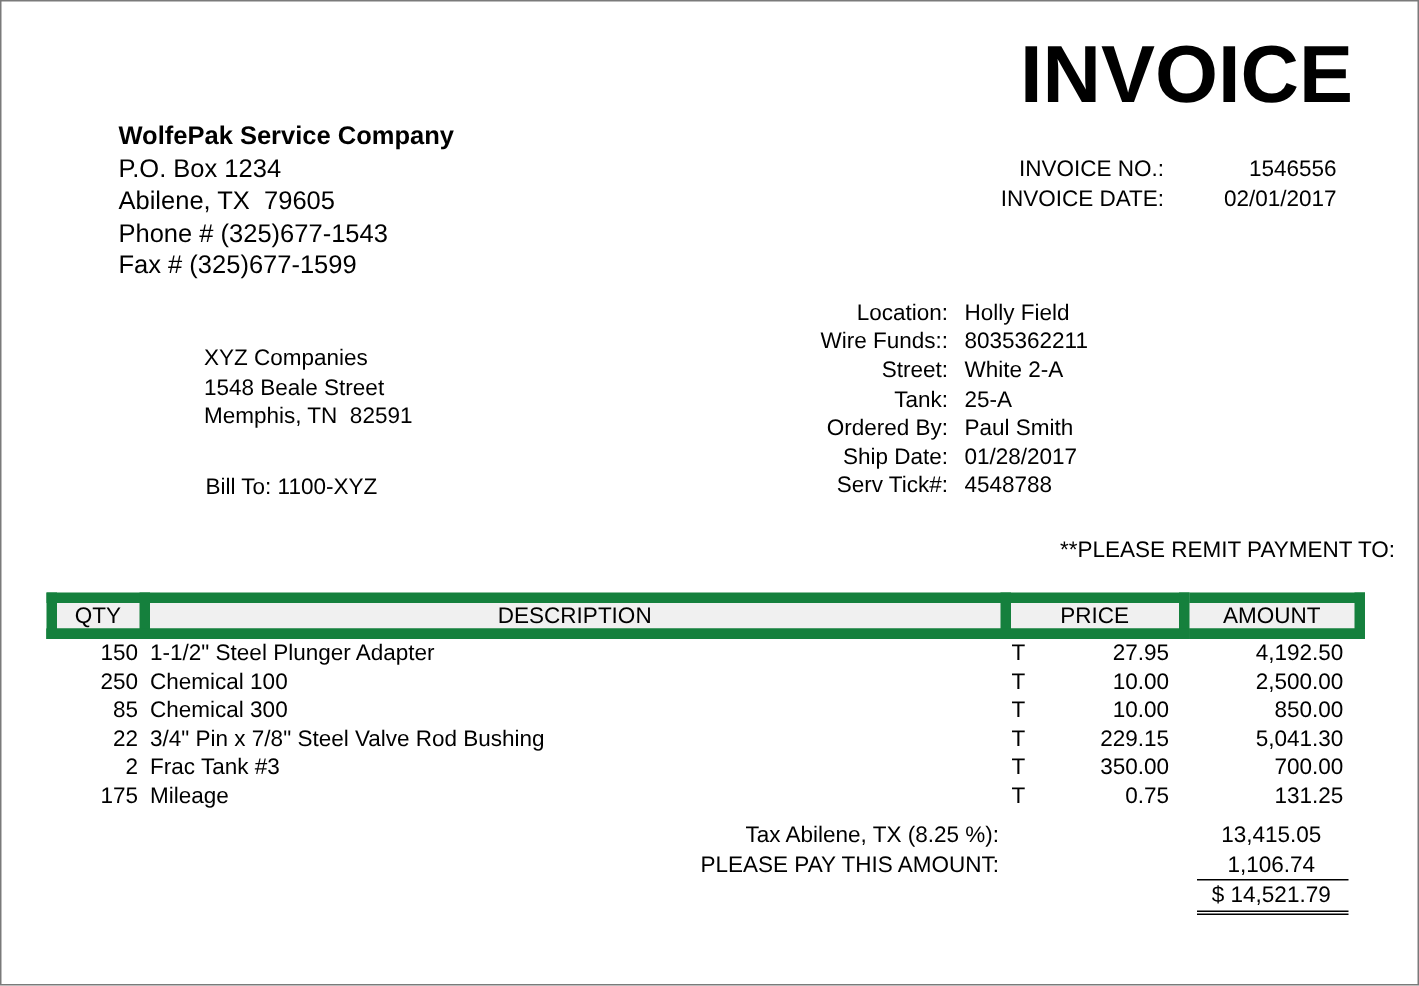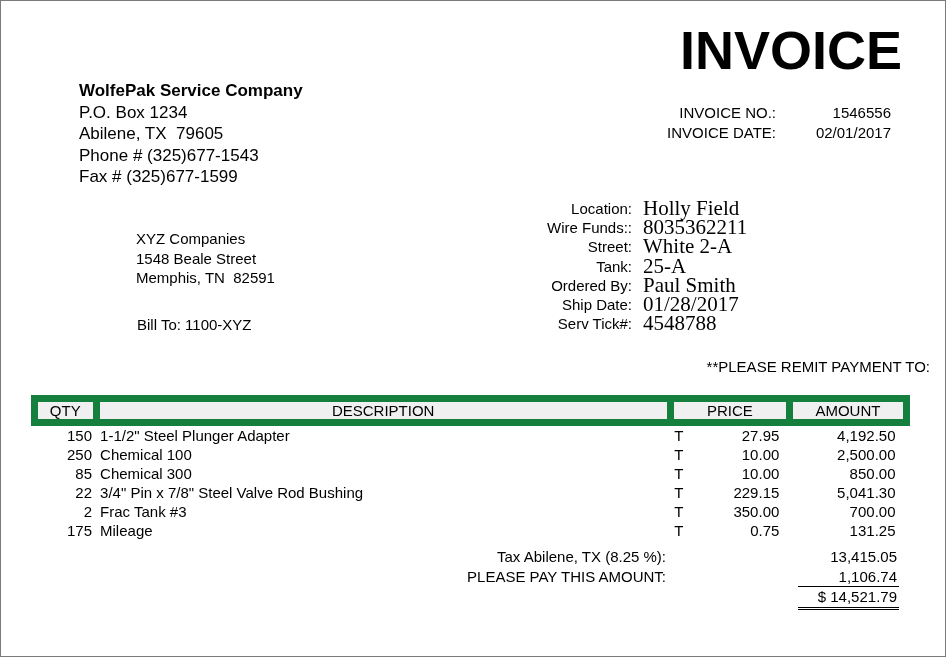--- a/index.html
+++ b/index.html
@@ -13,38 +13,38 @@
   }
   .abs { position: absolute; white-space: nowrap; }
   .title { left: 680px; top: 20px; font-size: 54px; font-weight: bold; letter-spacing: 0px; line-height: 60px; }
   .company { left: 79px; top: 80px; font-size: 17px; line-height: 21.5px; }
   .company .name { font-weight: bold; }
   .inv-labels { top: 103px; right: 170px; text-align: right; font-size: 15px; line-height: 20px; }
   .inv-values { top: 103px; right: 55px; text-align: right; font-size: 15px; line-height: 20px; }
   .cust { left: 136px; top: 229px; font-size: 15px; line-height: 19.5px; }
   .billto { left: 137px; top: 316px; font-size: 15px; }
   .meta-labels { top: 199px; right: 314px; text-align: right; font-size: 15px; line-height: 19.2px; }
-  .meta-values { top: 199px; left: 643px; font-size: 21px; line-height: 19.2px; font-family: Liberation Serif, serif; }
+  .meta-values { top: 199px; left: 643px; font-size: 15px; line-height: 19.2px; }
   .remit { left: 0; width: 930px; top: 357px; text-align: right; font-size: 15px; line-height: 19px; }
   table.items {
     position: absolute; left: 31px; top: 395px; width: 879px; border-collapse: collapse;
     font-size: 15px;
   }
   table.items th {
     background: #f0f0f0; border: 7px solid #15803d; font-weight: normal; height: 17px; padding: 0; line-height: 17px;
   }
   table.items td { padding: 0; height: 19px; line-height: 19px; margin-top: 24px; }
   .c-qty { width: 58px; text-align: right; padding-right: 4px !important; }
   .c-desc { padding-left: 4px !important; }
   .c-tax { width: 20px; padding-left: 4px !important; }
   .c-price { text-align: right; padding-right: 10px !important; }
   .c-amt { text-align: right; padding-right: 11px !important; }
   .tot-labels { top: 547px; right: 280px; text-align: right; font-size: 15px; line-height: 19.5px; }
   .tot-values { top: 547px; left: 798px; width: 101px; text-align: right; font-size: 15px; line-height: 19.5px; }
-  .tot-values div { padding-right: 2px; }
+  .tot-values div { padding-right: 2px; text-align: center; }
   .tot-values .tax { border-bottom: 1px solid #000; }
   .tot-values .grand { border-bottom: 3px double #000; }
 </style>
 </head>
 <body>
 
 <div class="frame"></div>
 
 <div class="abs title">INVOICE</div>
 

